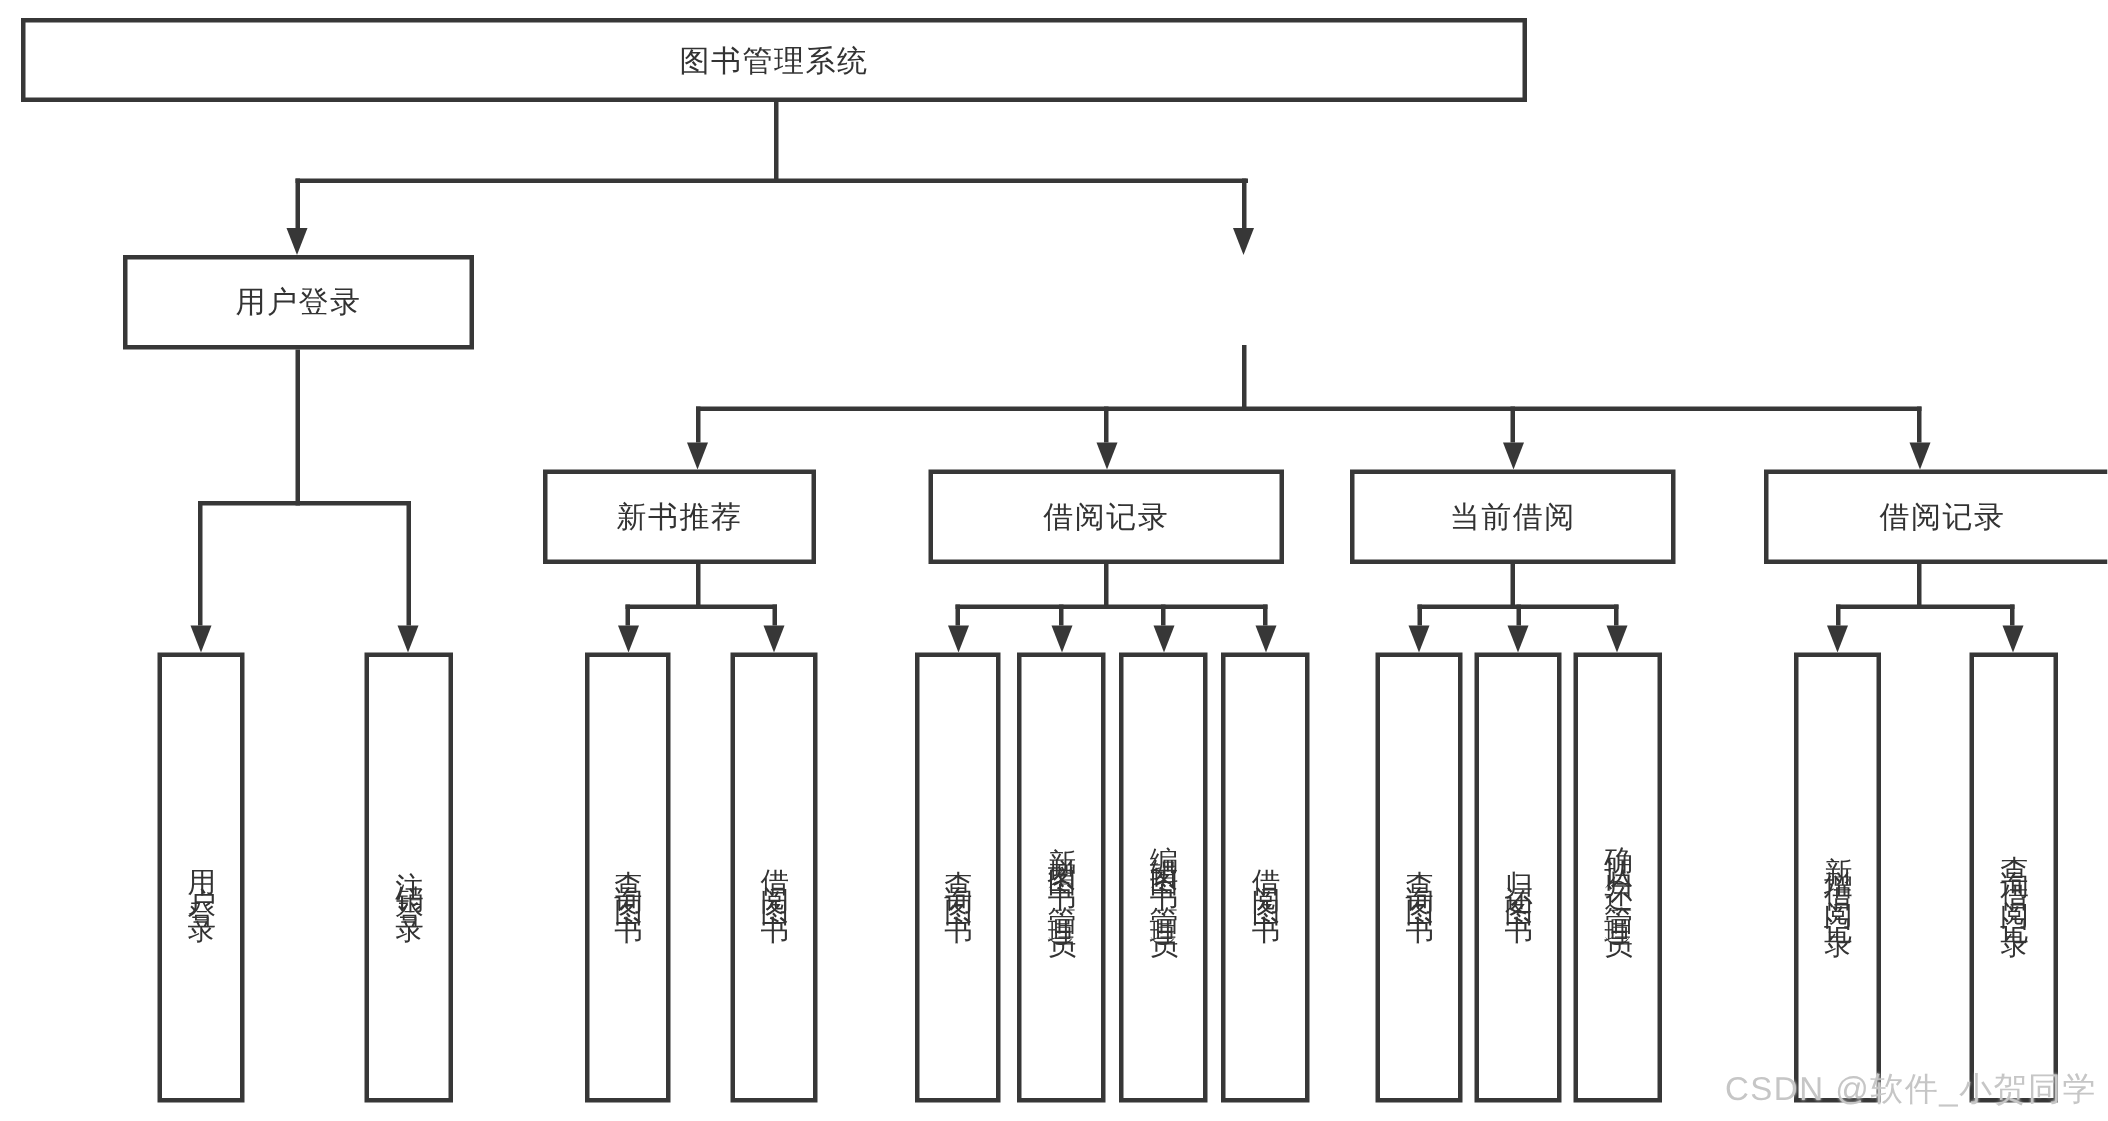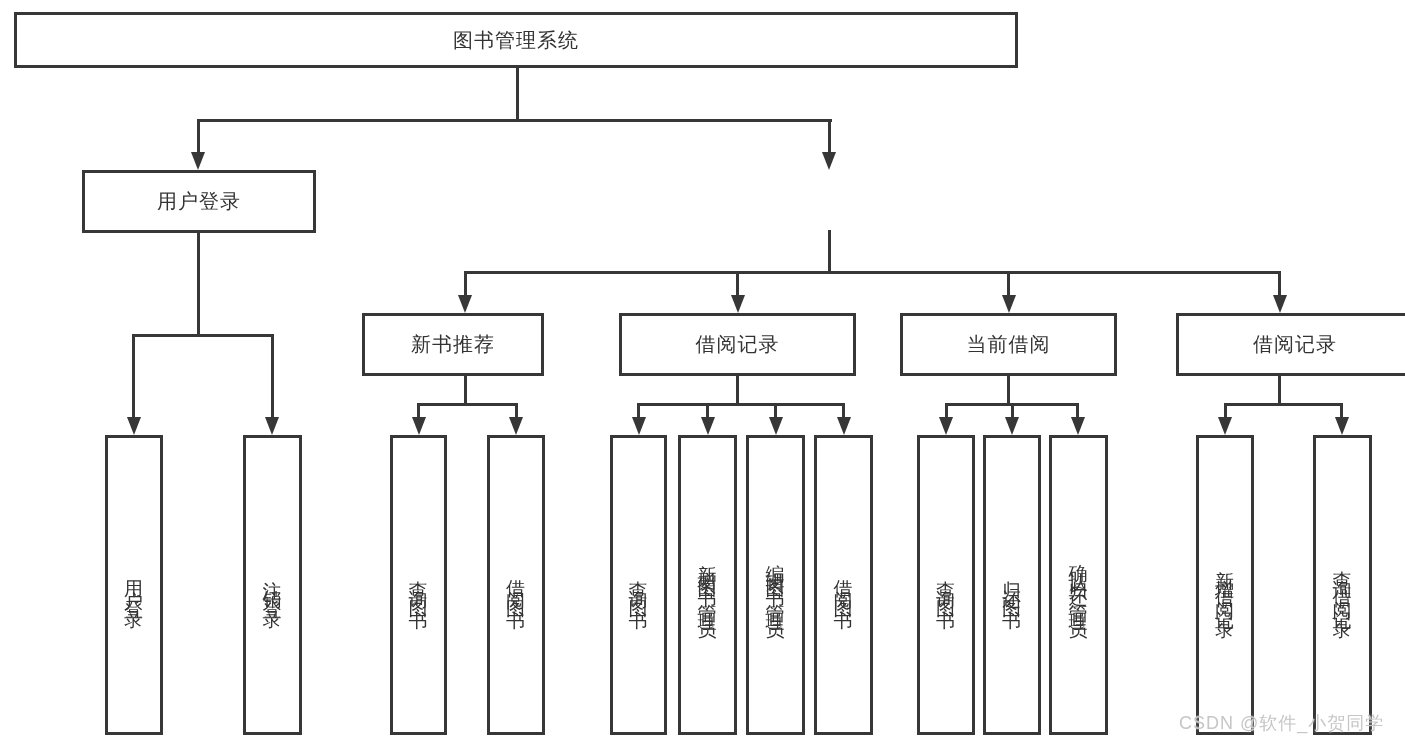--- a/index.html
+++ b/index.html
@@ -18,23 +18,22 @@
   }
   .vbox{
     position:absolute;box-sizing:border-box;border:3px solid #373737;background:#fff;
     top:435px;height:300px;
     writing-mode:vertical-rl;text-orientation:mixed;
     display:flex;align-items:center;justify-content:center;
     font-size:19px;color:#333;letter-spacing:10px;line-height:1;
   }
   .watermark{
     position:absolute;left:1150px;top:711px;z-index:5;
-    font-size:18px;color:#c6c6c6;letter-spacing:1px;white-space:nowrap;
+    font-size:22px;color:#c6c6c6;letter-spacing:1px;white-space:nowrap;
     text-shadow:0 0 2px #ffffff;
-    margin-left:29px;
   }
 </style>
 </head>
 <body>
 
 <div class="canvas">
 
   <div class="ln" style="left:516px;top:66px;width:3px;height:56px;"></div>
   <div class="ln" style="left:197px;top:119px;width:635px;height:3px;"></div>
   <div class="ln" style="left:197px;top:119px;width:3px;height:33px;"></div>

